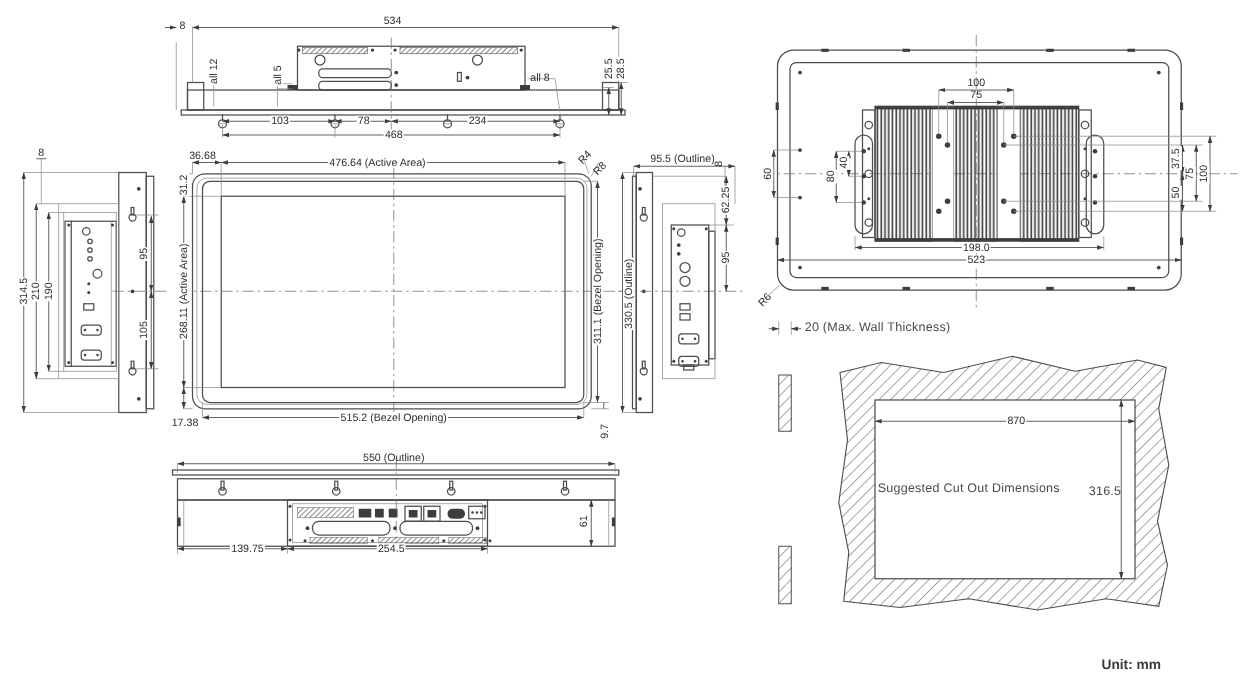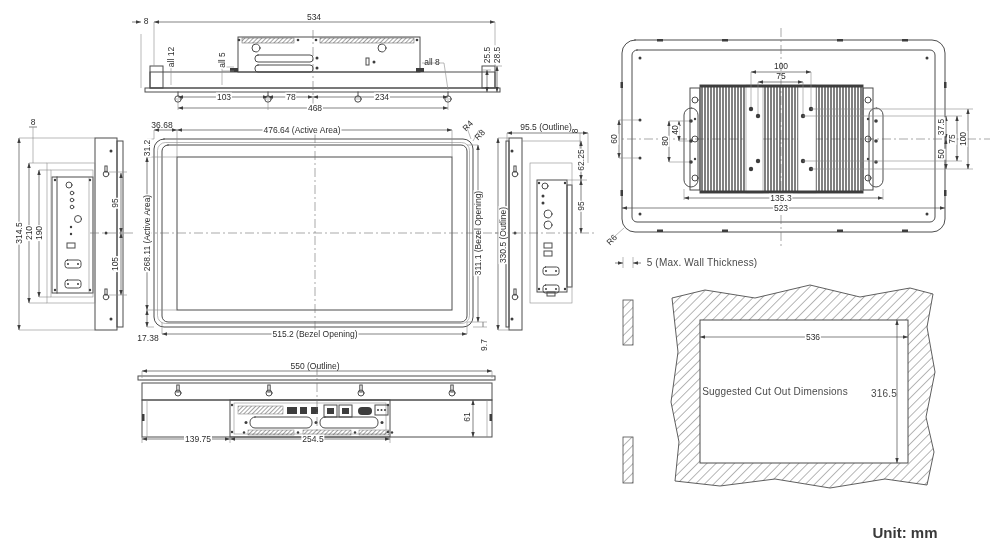--- a/index.html
+++ b/index.html
@@ -11,21 +11,21 @@
   .dm{stroke:#4d4d4d;stroke-width:0.7;fill:none;}
   .cl{stroke:#6e6e6e;stroke-width:0.6;fill:none;stroke-dasharray:9 3 2 3;}
   .f{fill:#3d3d3d;stroke:none;}
   .w{fill:#ffffff;}
   .lbl{position:absolute;font-size:8.5px;line-height:1.05;color:#2e2e2e;background:#fff;
        padding:0 1px;white-space:nowrap;transform:translate(-50%,-50%);z-index:3;}
   .nobg{background:transparent;}
   .v{transform:translate(-50%,-50%) rotate(-90deg);}
   .d45{transform:translate(-50%,-50%) rotate(-45deg);background:transparent;}
   .note{font-size:10px;color:#4a4a4a;background:transparent;letter-spacing:0.2px;}
-  .unit{font-size:15px;font-weight:bold;color:#3a3a3a;background:transparent;}
+  .unit{font-size:11px;font-weight:bold;color:#3a3a3a;background:transparent;}
 </style>
 </head>
 <body>
 
 <div id="sheet">
 
   <svg style="left:130px;top:8px" width="392" height="104" viewBox="0 0 392 104">
     <defs>
       <marker id="ar" viewBox="0 0 10 10" refX="9.5" refY="5" markerWidth="8" markerHeight="8" orient="auto-start-reverse">
         <path d="M0,1.8 L10,5 L0,8.2 Z" fill="#3d3d3d"></path>
@@ -455,28 +455,28 @@
   <span class="lbl nobg" style="left:315px;top:366px">550 (Outline)</span>
   <span class="lbl" style="left:198px;top:439px">139.75</span>
   <span class="lbl" style="left:313px;top:439px">254.5</span>
   <span class="lbl v" style="left:467px;top:417px">61</span>
 
   <span class="lbl nobg" style="left:781px;top:66px">100</span>
   <span class="lbl nobg" style="left:781px;top:76px">75</span>
   <span class="lbl v" style="left:614px;top:139px">60</span>
   <span class="lbl v" style="left:665px;top:141px">80</span>
   <span class="lbl v" style="left:675px;top:130px">40</span>
-  <span class="lbl" style="left:781px;top:198px">135.3</span>
+  <span class="lbl" style="left:781px;top:198px">198.0</span>
   <span class="lbl" style="left:781px;top:208px">523</span>
   <span class="lbl v" style="left:941px;top:127px">37.5</span>
   <span class="lbl v" style="left:952px;top:139px">75</span>
   <span class="lbl v" style="left:963px;top:139px">100</span>
   <span class="lbl v" style="left:941px;top:154px">50</span>
   <span class="lbl d45" style="left:612px;top:240px">R6</span>
 
-  <span class="lbl note" style="left:702px;top:263px">5 (Max. Wall Thickness)</span>
-  <span class="lbl" style="left:813px;top:337px">536</span>
+  <span class="lbl note" style="left:702px;top:263px">20 (Max. Wall Thickness)</span>
+  <span class="lbl" style="left:813px;top:337px">870</span>
   <span class="lbl note" style="left:775px;top:392px">Suggested Cut Out Dimensions</span>
   <span class="lbl note" style="left:884px;top:394px">316.5</span>
 
   <span class="lbl unit" style="left:905px;top:533px">Unit: mm</span>
 
 </div>
 
 </body></html>

